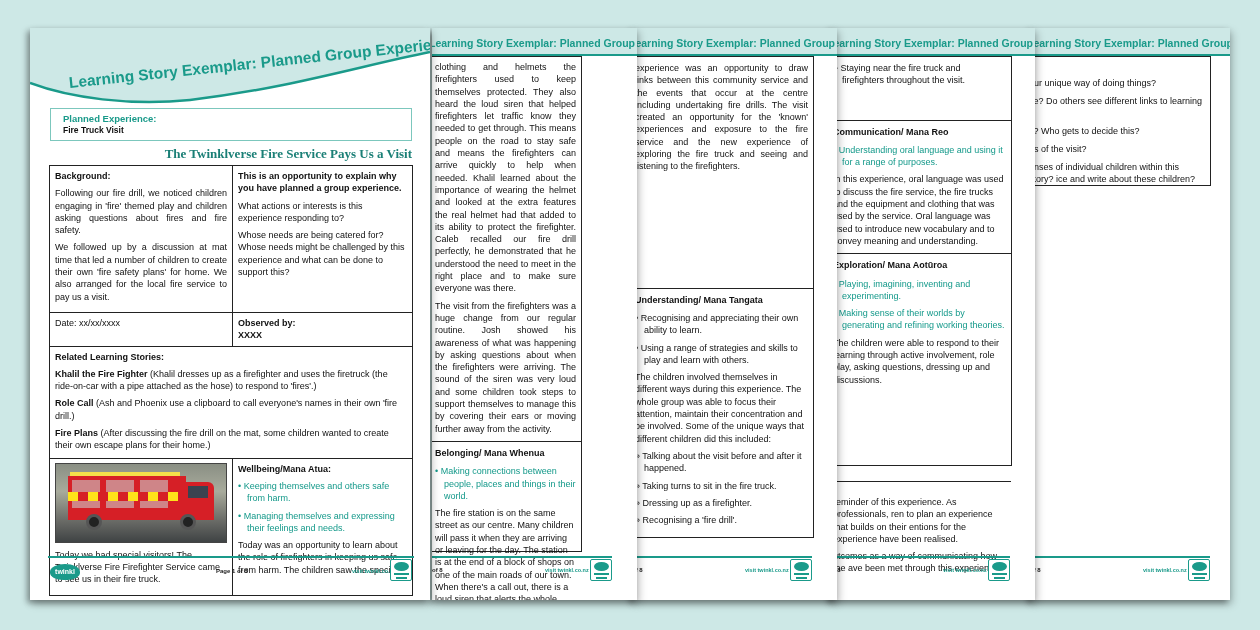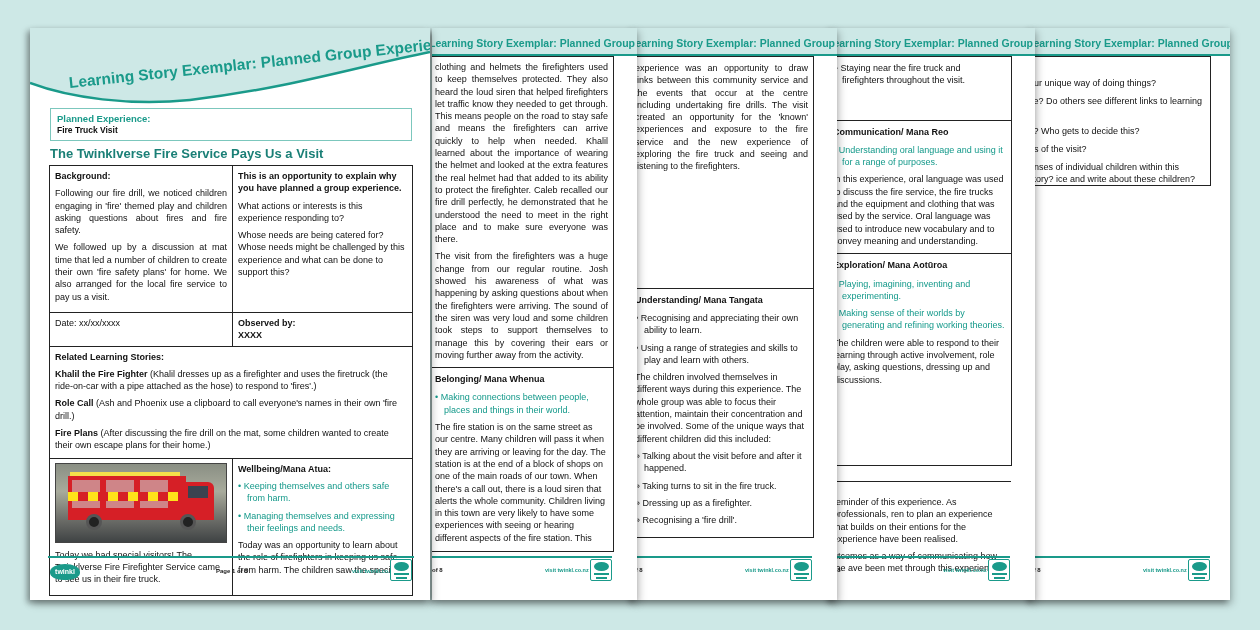--- a/index.html
+++ b/index.html
@@ -39,25 +39,25 @@
   .footer-badge .line2 { position: absolute; left: 5px; top: 17px; width: 11px; height: 2px; background: #1a9a8a; }
 
   
   #p1 { left: 30px; width: 400px; z-index: 5; top: 28px; }
   #p1 .hero { position: absolute; left: 0; top: 0; width: 400px; height: 80px; }
   #p1 .hero-title {
     position: absolute; left: 38px; top: 46px; font-size: 15.5px; font-weight: bold; color: #1a9a8a;
     transform: rotate(-6deg); transform-origin: left top; white-space: nowrap;
   }
   #p1 .planned {
-    position: absolute; left: 20px; top: 80px; width: 362px; height: 33px; border: 1.5px solid #7cc7bd; padding: 4px 6px;
+    position: absolute; left: 20px; top: 80px; width: 362px; height: 33px; border: 1.5px solid #7cc7bd; padding: 4px 12px;
   }
   #p1 .planned .lbl { font-size: 9.5px; font-weight: bold; color: #1a9a8a; }
   #p1 .planned .val { font-size: 8.5px; font-weight: bold; color: #111; margin-top: 1px; }
-  #p1 .story-title { position: absolute; left: 20px; top: 118px; width: 362px; text-align: left; font-size: 13px; font-weight: bold; color: #1a7f76; }
+  #p1 .story-title { position: absolute; left: 20px; top: 118px; width: 362px; text-align: right; font-size: 13px; font-weight: bold; color: #1a7f76; font-family: Liberation Serif, serif; }
   #p1 table { position: absolute; left: 19px; top: 137px; width: 364px; border-collapse: collapse; font-size: 9px; line-height: 12.3px; }
   #p1 td { border: 1.5px solid #222; vertical-align: top; padding: 4px 5px; }
   #p1 td p { margin-bottom: 5px; }
   .truck {
     width: 172px; height: 80px; margin-bottom: 6px; position: relative; overflow: hidden;
     background: linear-gradient(#8a8f84 0%, #a8ab9c 35%, #6e6f6a 70%, #3f4344 100%);
     border: 1px solid #444;
   }
   .truck .body { position: absolute; left: 12px; top: 12px; width: 118px; height: 44px; background: #d61f26; }
   .truck .stripe { position: absolute; left: 12px; top: 28px; width: 118px; height: 9px;
@@ -148,21 +148,21 @@
   <div class="footer-badge" style="left:158px; top:531px;">
       <div class="cloud"></div>
       <div class="line1"></div>
       <div class="line2"></div>
     </div>
 </div>
 
 <div class="page" id="p2" style="left:432px; width:205px; z-index:4;">
   <div class="banner-strip"></div>
   <div class="banner-title" style="left:-3px;">Learning Story Exemplar: Planned Group Experience</div>
-  <div class="content-box" style="left:-2px; top:28px; width:184px; height:496px; padding:4px 5px 5px 4px;">
+  <div class="content-box" style="left:-2px; top:28px; width:152px; height:496px; padding:4px 5px 5px 4px;">
     <p class="just">clothing and helmets the firefighters used to keep themselves protected. They also heard the loud siren that helped firefighters let traffic know they needed to get through. This means people on the road to stay safe and means the firefighters can arrive quickly to help when needed. Khalil learned about the importance of wearing the helmet and looked at the extra features the real helmet had that added to its ability to protect the firefighter. Caleb recalled our fire drill perfectly, he demonstrated that he understood the need to meet in the right place and to make sure everyone was there.</p>
     <p class="just">The visit from the firefighters was a huge change from our regular routine. Josh showed his awareness of what was happening by asking questions about when the firefighters were arriving. The sound of the siren was very loud and some children took steps to support themselves to manage this by covering their ears or moving further away from the activity.</p>
     <div class="hr"></div>
     <div class="sec-head">Belonging/ Mana Whenua</div>
     <p class="bullet green">• Making connections between people, places and things in their world.</p>
     <p>The fire station is on the same street as our centre. Many children will pass it when they are arriving or leaving for the day. The station is at the end of a block of shops on one of the main roads of our town. When there's a call out, there is a loud siren that alerts the whole community. Children living in this town are very likely to have some experiences with seeing or hearing different aspects of the fire station. This</p>
   </div>
   <div class="footer-line" style="left:0; top:528px; width:180px;"></div>
   <div class="footer-page" style="left:0; top:539px;">of 8</div>
   <div class="footer-url" style="left:113px; top:539px;">visit twinkl.co.nz</div>

